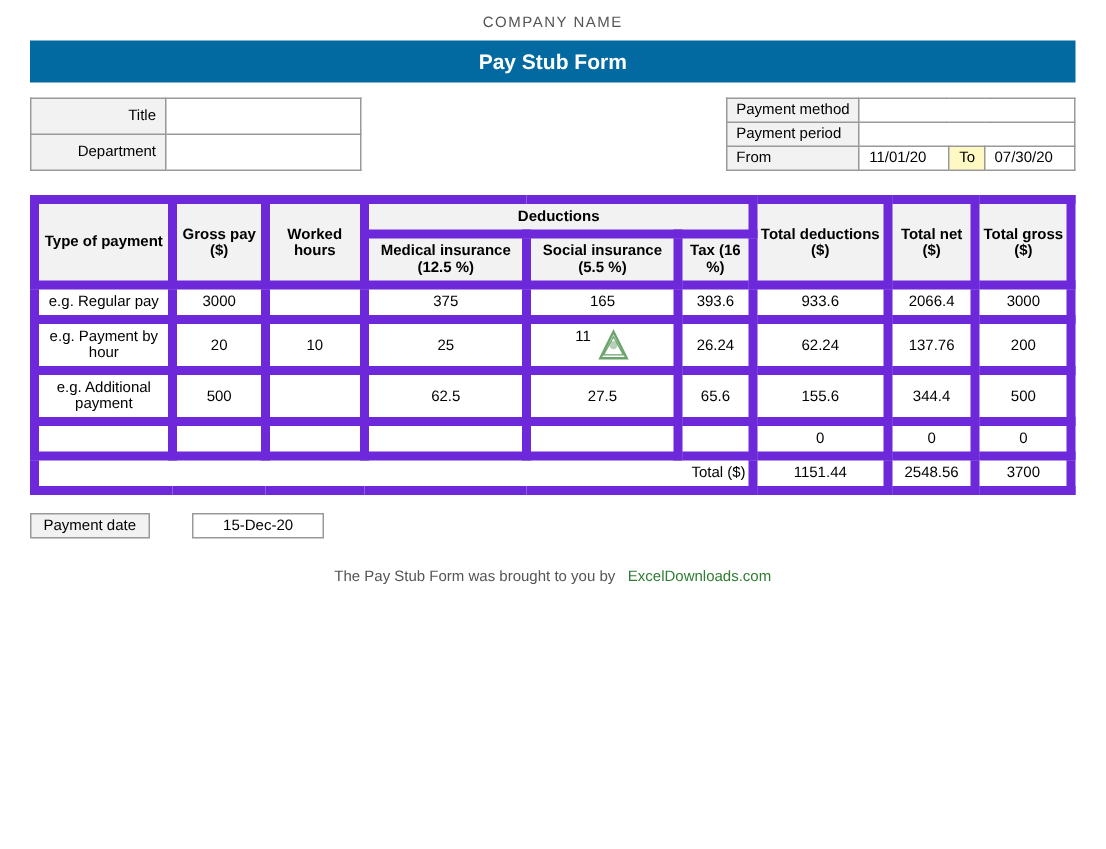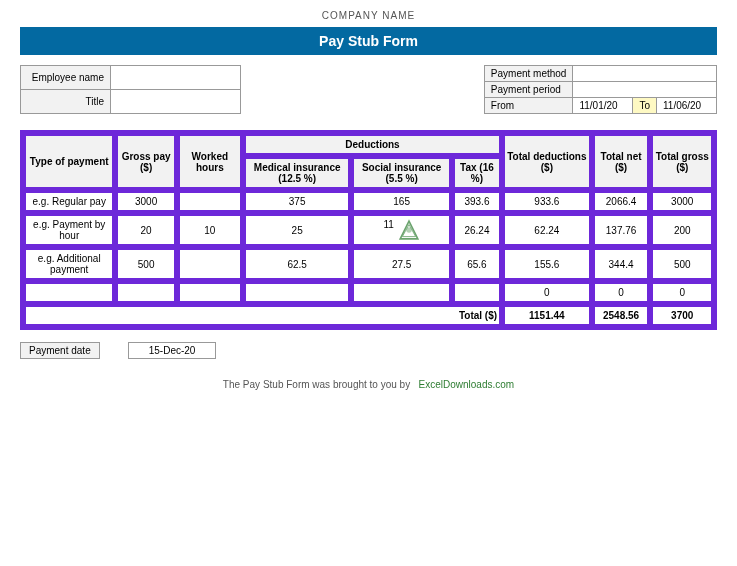--- a/index.html
+++ b/index.html
@@ -62,21 +62,21 @@
       vertical-align: middle;
     }
     .main-table th {
       background: #f2f2f2;
       font-weight: bold;
     }
     .deductions-header {
       background: #f2f2f2;
     }
     .total-row td {
-      font-weight: bold;
+      font-weight: normal;
     }
     .payment-date-section {
       display: flex;
       align-items: center;
       margin-bottom: 20px;
     }
     .payment-date-label {
       border: 1px solid #999;
       padding: 2px 8px;
       background: #f2f2f2;
@@ -130,46 +130,46 @@
 <body>
 
 <div class="company-name">COMPANY NAME</div>
 
 <div class="title-bar">Pay Stub Form</div>
 
 <div class="header-section">
 
   <table class="left-fields">
     <tbody>
-        <tr>
-      <td>Employee name</td>
+    <tr>
+      <td>Title</td>
       <td></td>
     </tr>
     <tr>
-      <td>Title</td>
+      <td>Department</td>
       <td></td>
     </tr>
   </tbody>
     </table>
 
   <table class="right-top">
     <tbody>
         <tr>
       <td class="label-cell">Payment method</td>
       <td class="value-cell" colspan="3"></td>
     </tr>
     <tr>
       <td class="label-cell">Payment period</td>
       <td class="value-cell" colspan="3"></td>
     </tr>
     <tr class="period-row">
       <td class="from-label">From</td>
       <td class="date-val">11/01/20</td>
       <td class="to-label">To</td>
-      <td class="date-val">11/06/20</td>
+      <td class="date-val">07/30/20</td>
     </tr>
   </tbody>
     </table>
 </div>
 
 <table class="main-table">
   <thead>
     <tr>
       <th rowspan="2">Type of payment</th>
       <th rowspan="2">Gross pay ($)</th>

